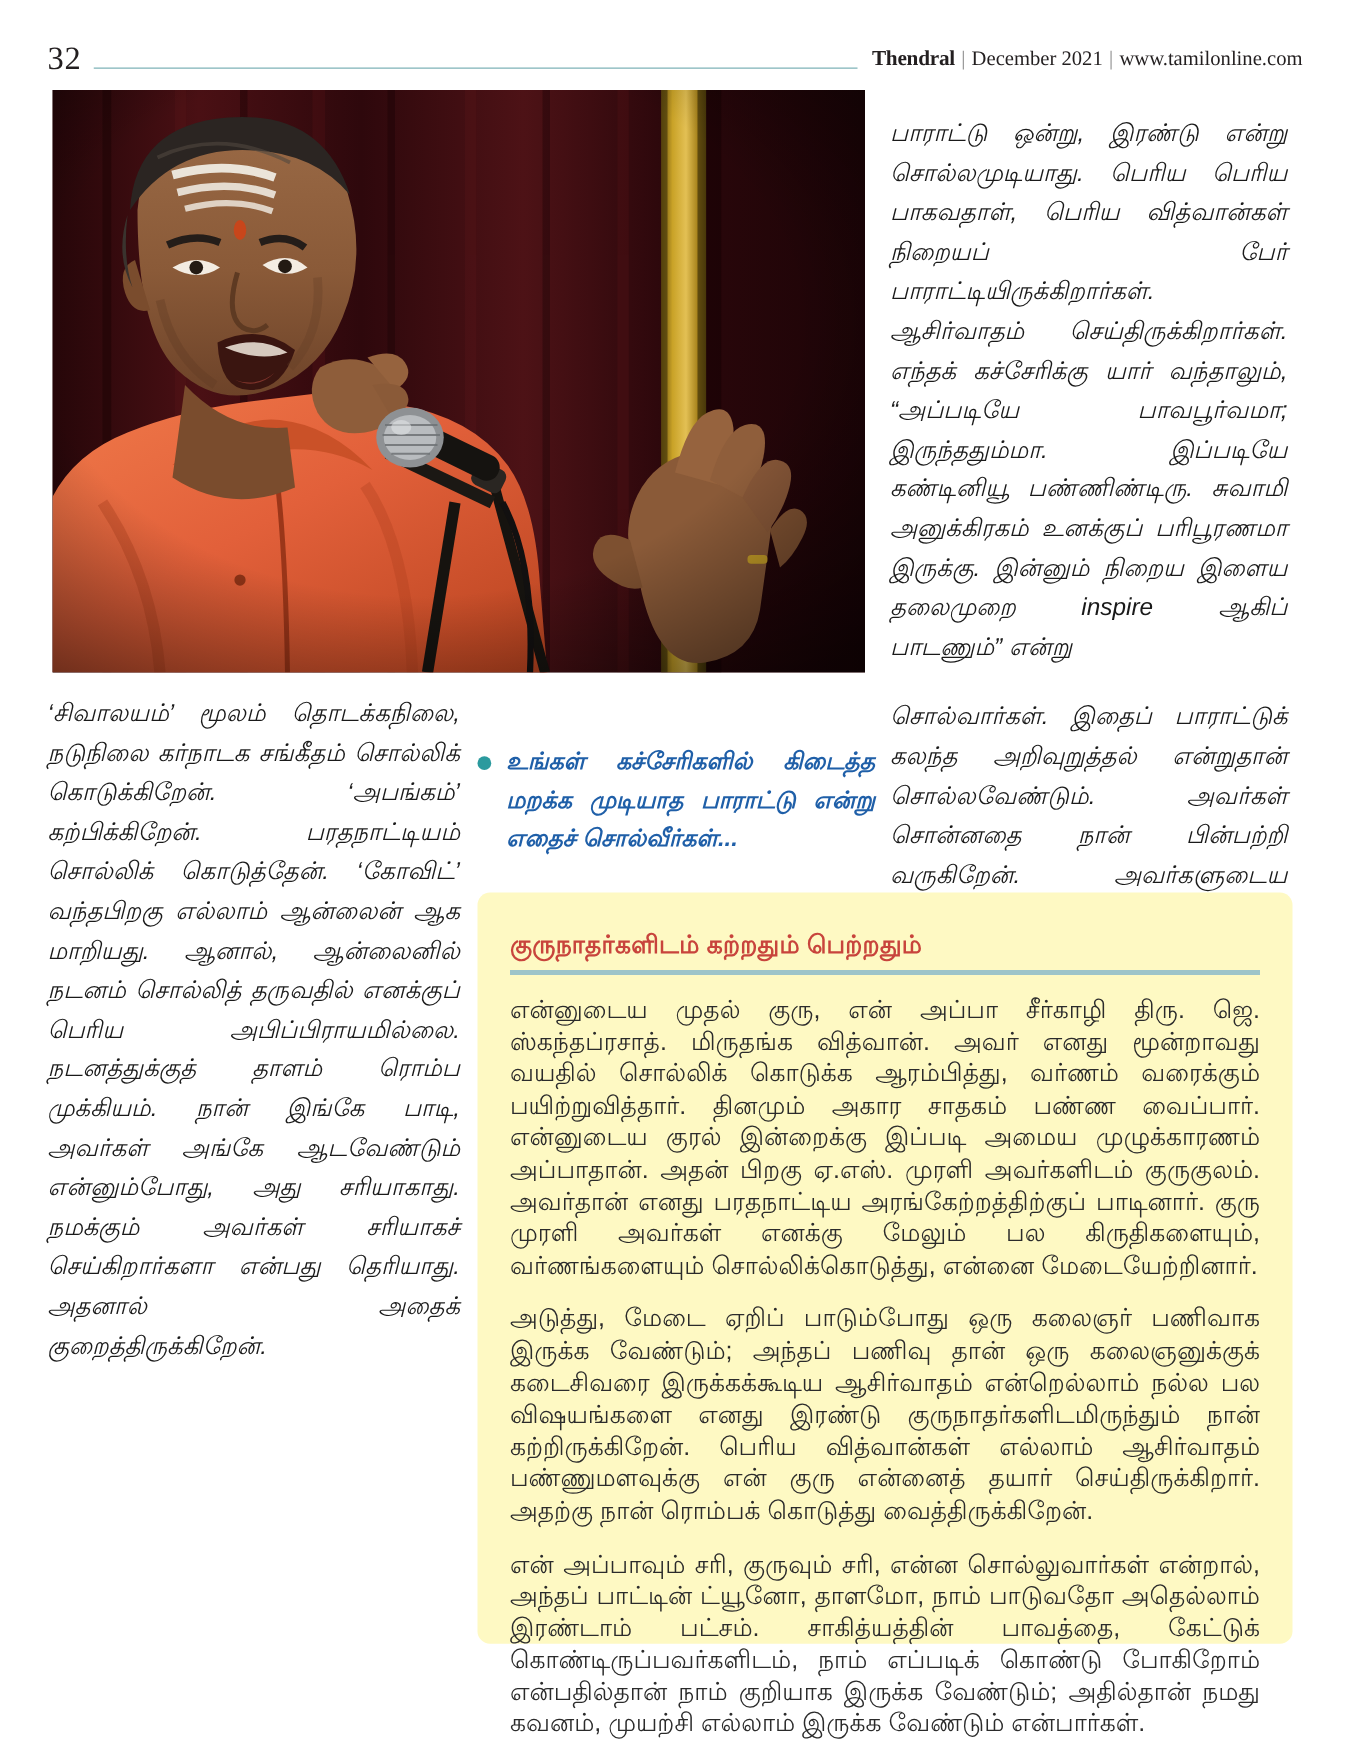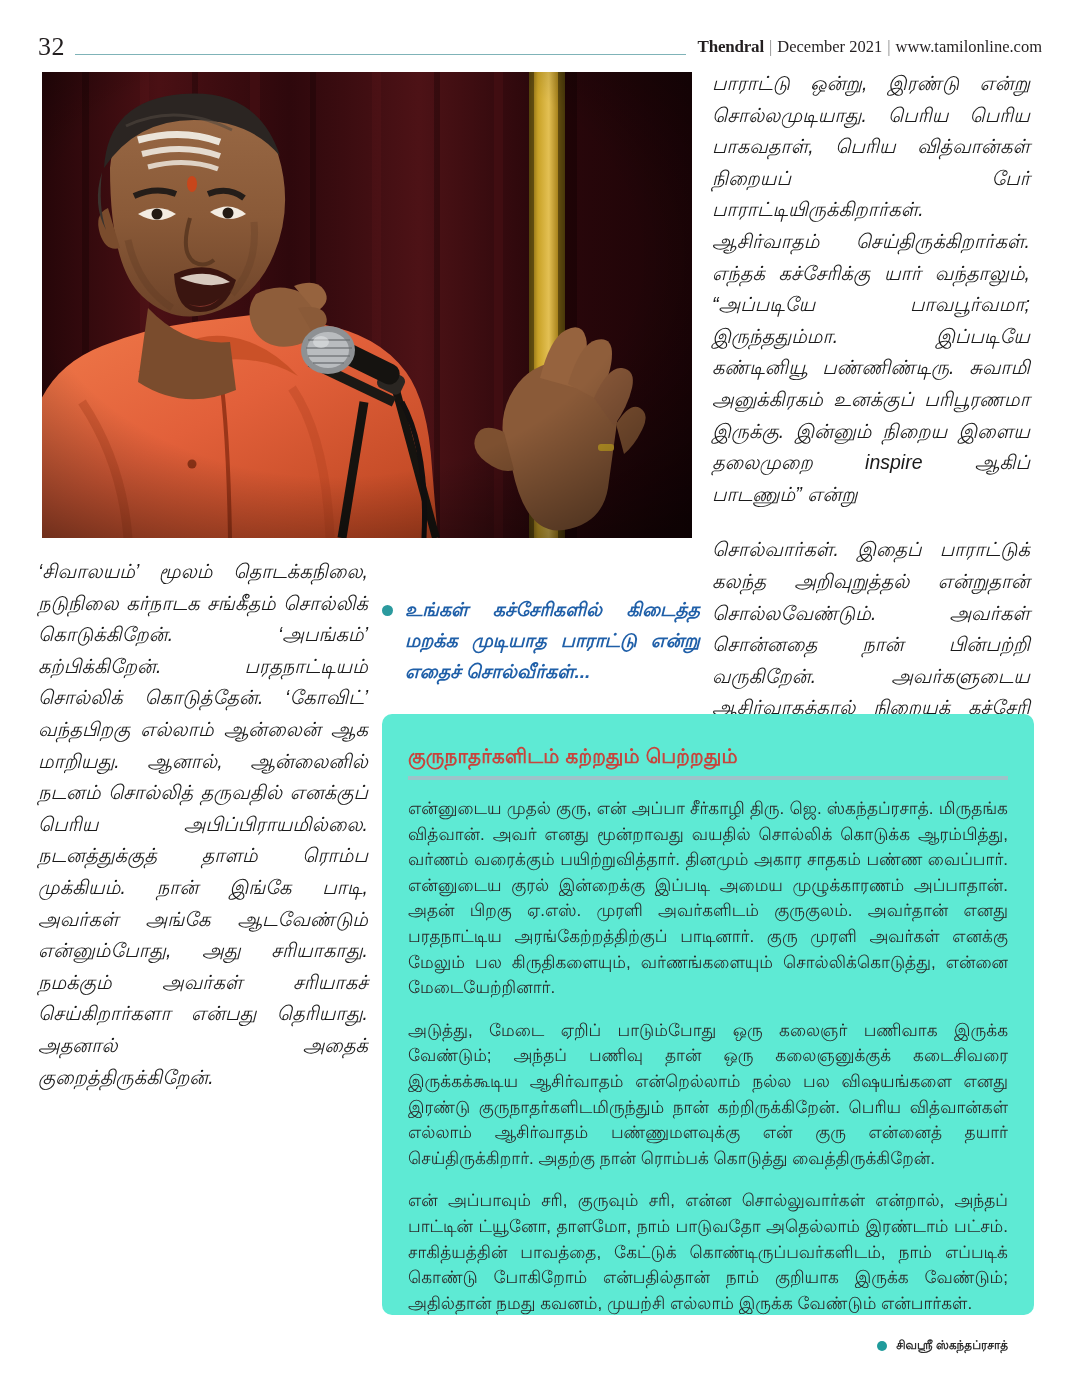--- a/index.html
+++ b/index.html
@@ -78,21 +78,21 @@
   .photo svg { display: block; width: 100%; height: 100%; }
 
   
   .col {
     position: absolute;
     font-family: "Liberation Sans", sans-serif;
     color: #1a1a1a;
   }
   .col-left  { left: 38px;  top: 556px; width: 330px; }
   .col-mid   { left: 382px; top: 556px; width: 318px; }
-  .col-right { left: 712px; top: 68px;  width: 318px; }
+  .col-right { left: 712px; top: 92px;  width: 318px; }
 
   .body-ta {
     font-size: 19.5px;
     line-height: 31.6px;
     text-align: justify;
     text-justify: inter-word;
     color: #1a1a1a;
     font-style: italic;
   }
   .body-ta + .body-ta { margin-top: 24px; }
@@ -123,40 +123,40 @@
     text-align: justify;
   }
 
   
   .sidebox {
     position: absolute;
     left: 382px;
     top: 714px;
     width: 652px;
     height: 601px;
-    background: #5eead4;
+    background: #fef9c3;
     border-radius: 10px;
     padding: 30px 26px 22px 26px;
   }
   .sidebox-title {
     font-size: 20px;
     font-weight: bold;
     color: #c8443c;
     line-height: 1.25;
     letter-spacing: 0.2px;
   }
   .sidebox-rule {
     margin-top: 7px;
     margin-bottom: 16px;
     height: 4px;
     width: 100%;
     background: #9dc4c9;
   }
   .sidebox-p {
-    font-size: 17px;
+    font-size: 20px;
     line-height: 25.6px;
     color: #2b2b2b;
     text-align: justify;
     text-justify: inter-word;
   }
   .sidebox-p + .sidebox-p { margin-top: 17px; }
 
   .byline {
     margin-top: 22px;
     display: flex;

